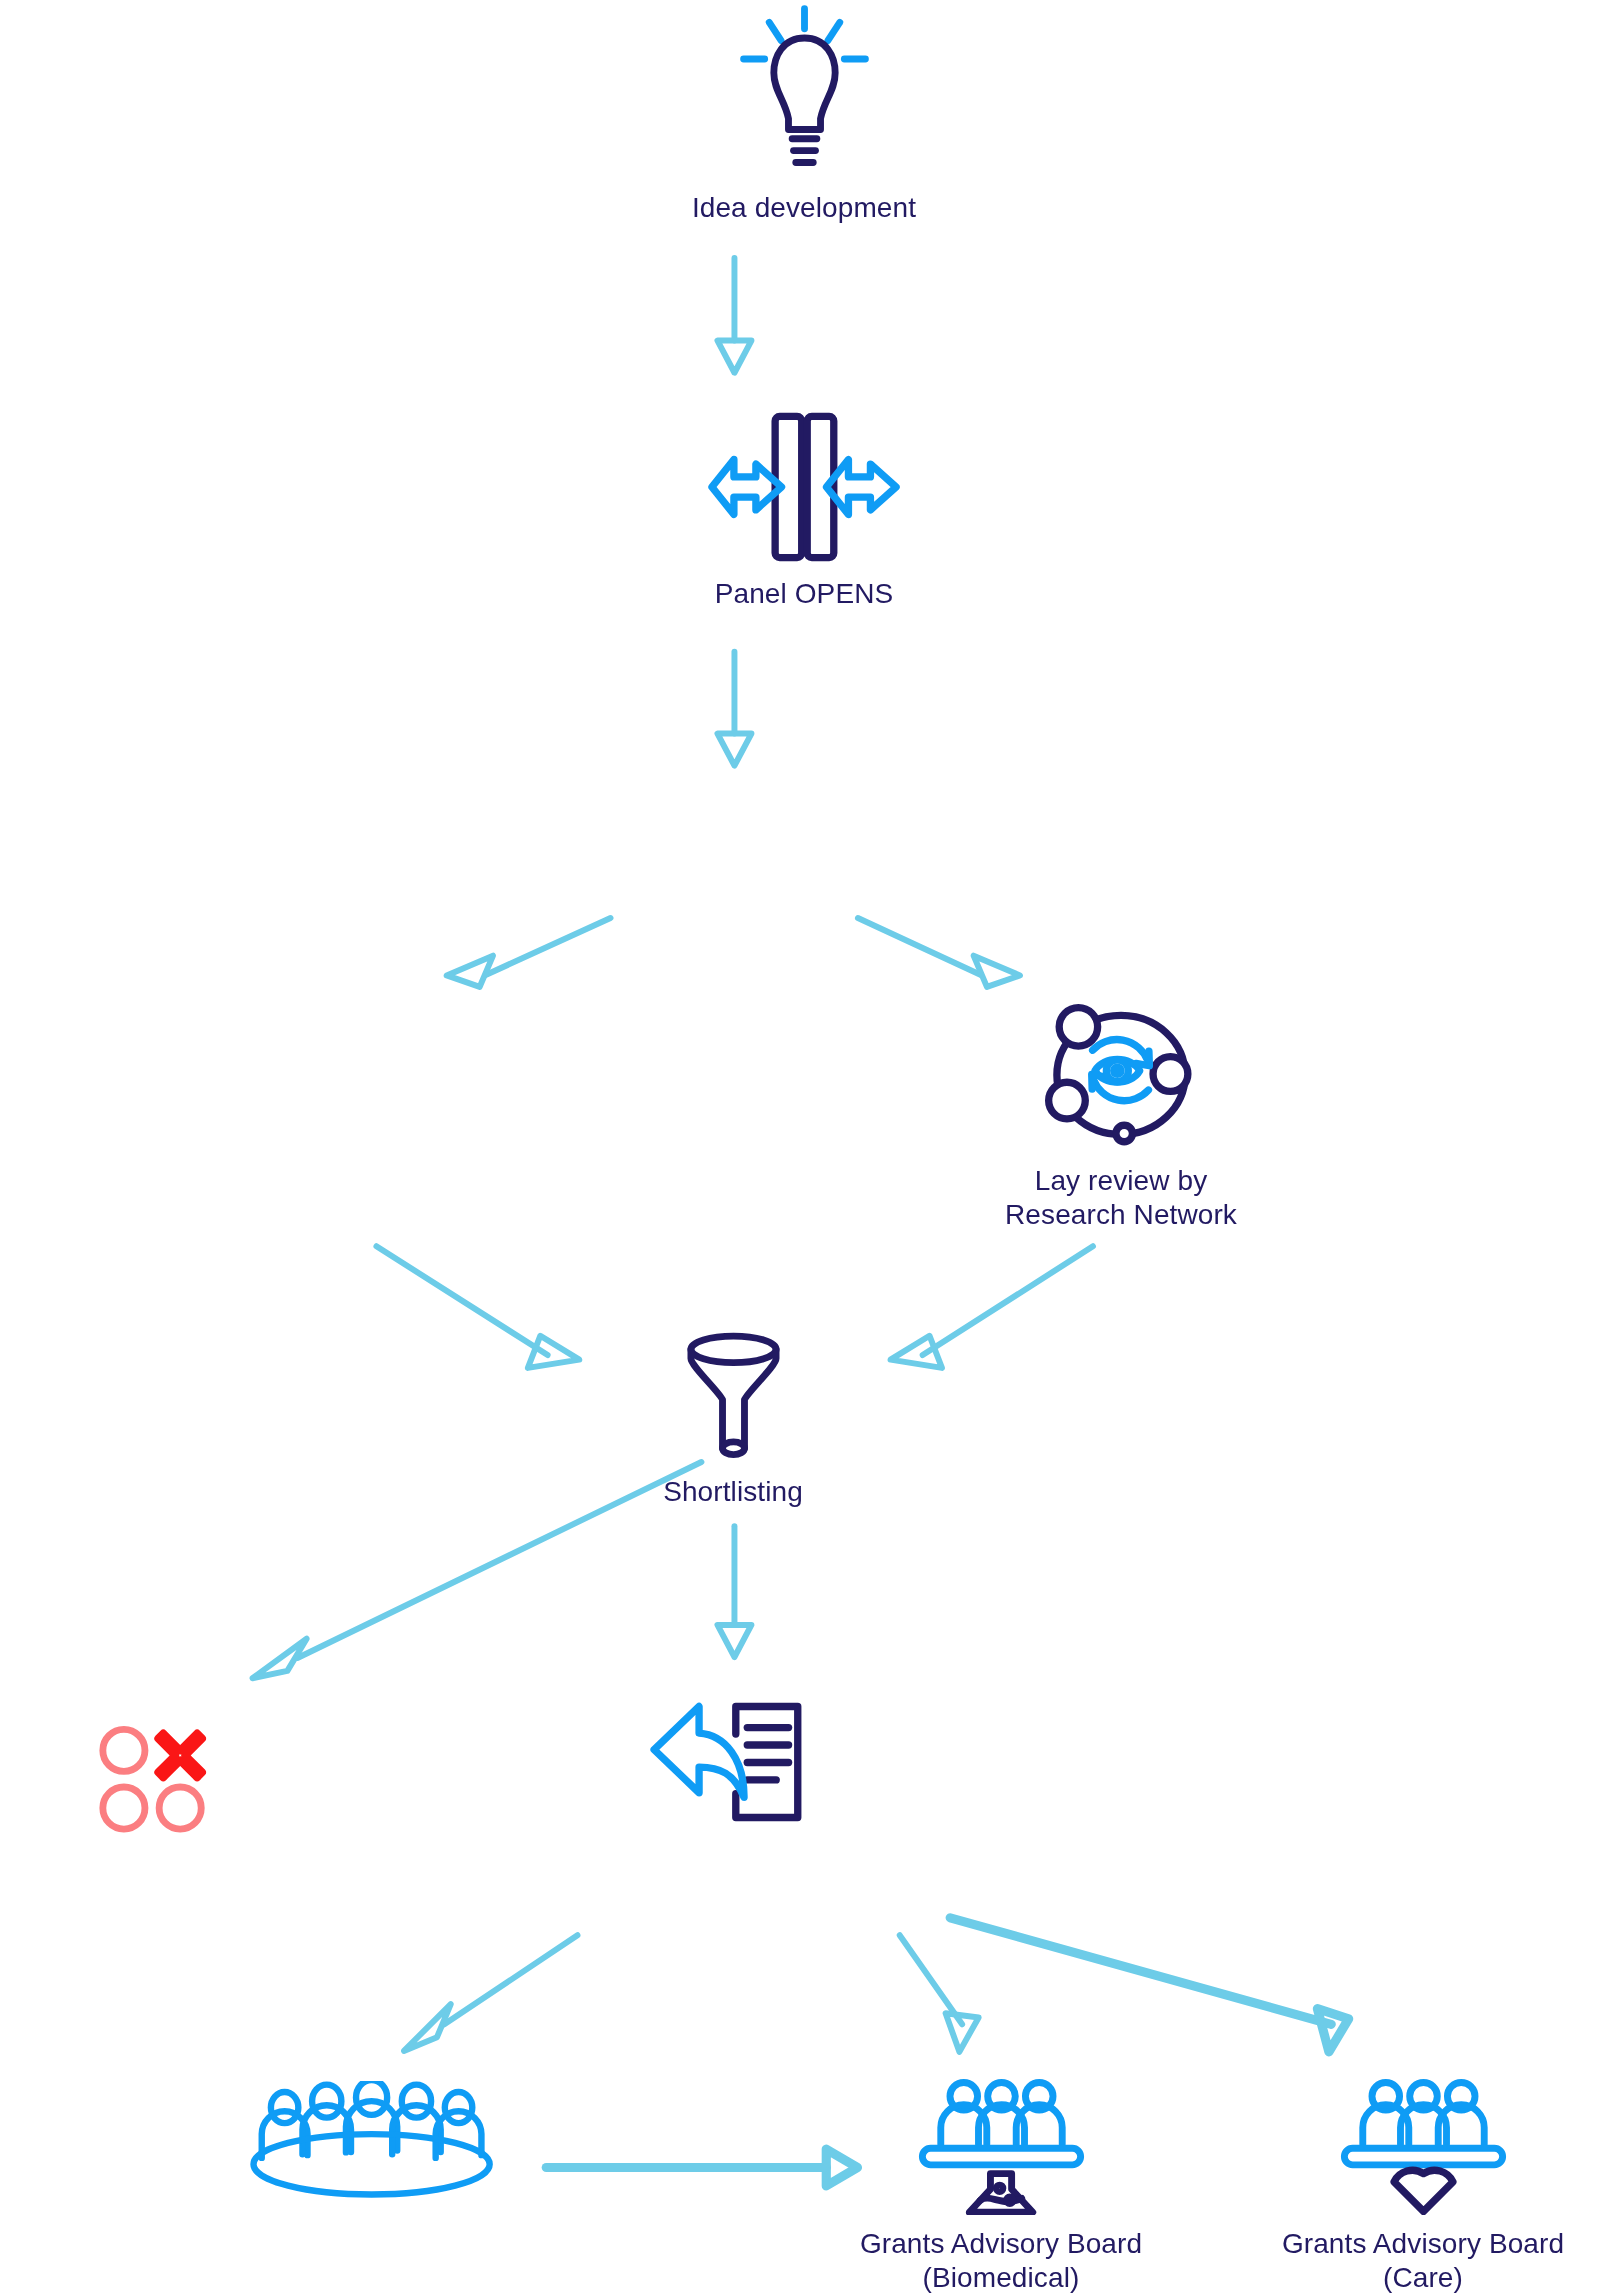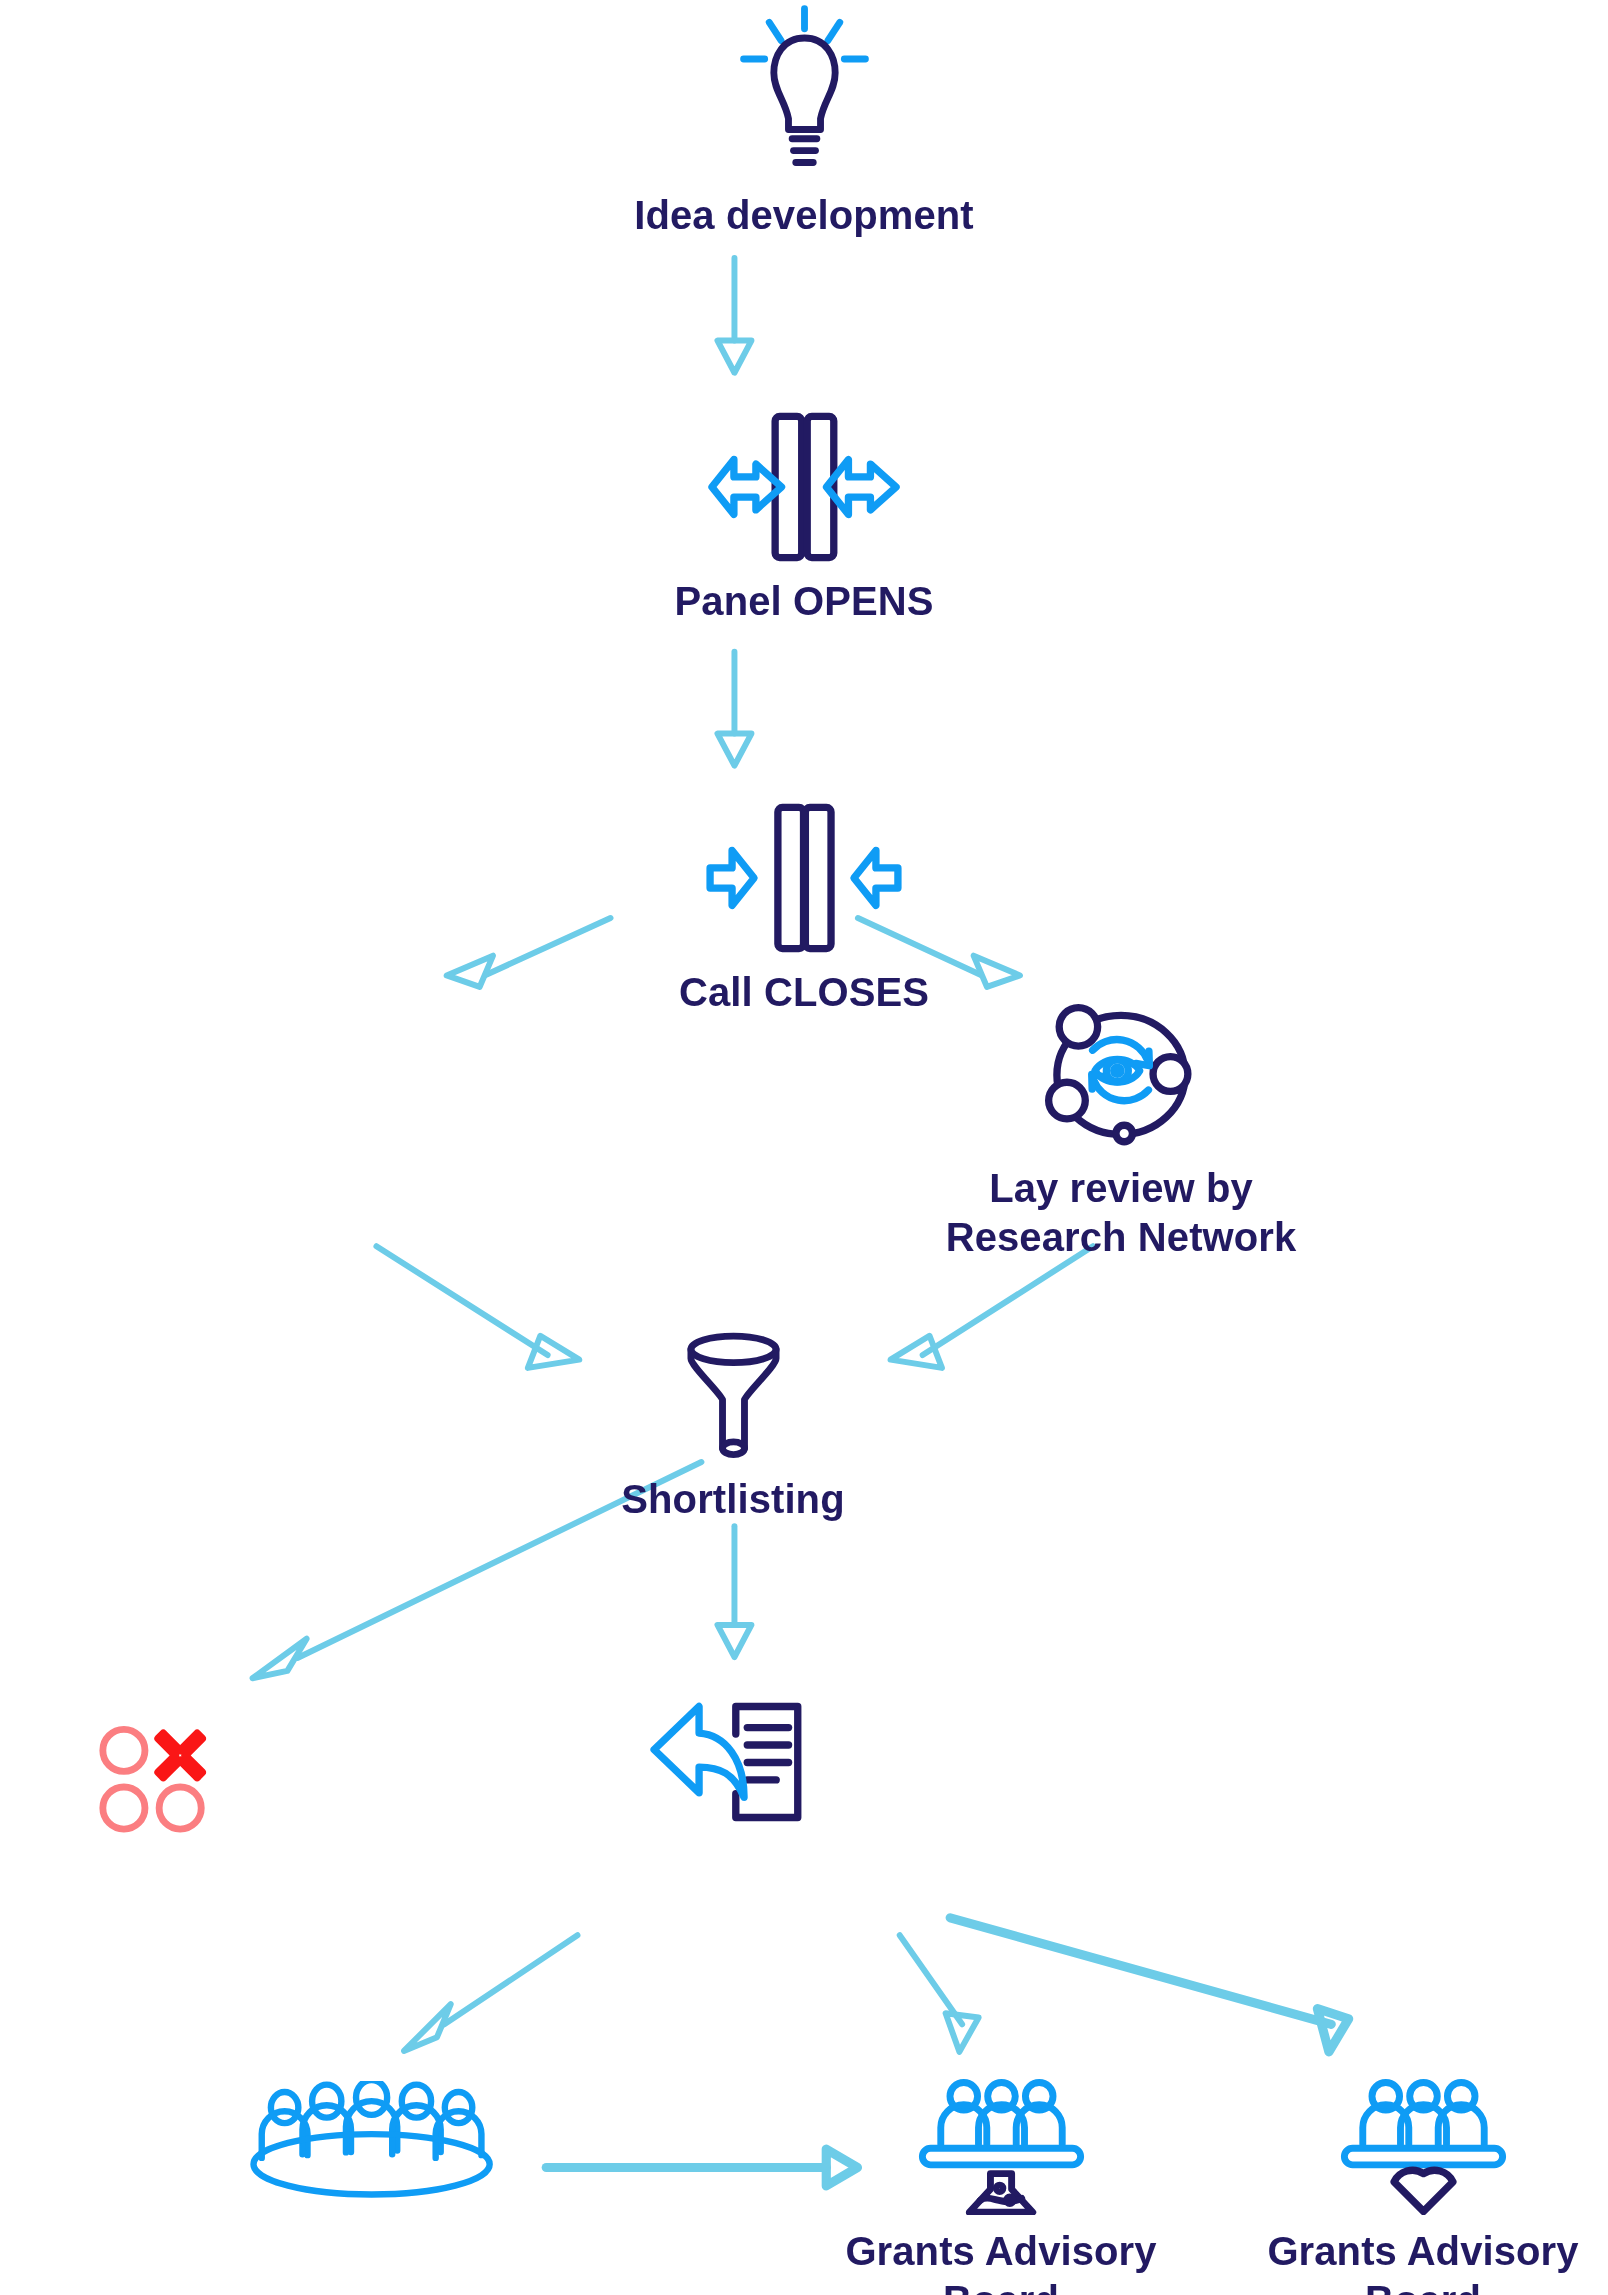--- a/index.html
+++ b/index.html
@@ -27,26 +27,26 @@
     align-items:center;
     justify-content:flex-start;
   }
   .node .icon{
     display:block;
     line-height:0;
   }
   .node .label{
     margin-top:12px;
     text-align:center;
-    font-size:40px;
+    font-size:28px;
     line-height:1.22;
     letter-spacing:0.1px;
     color:#221a62;
     white-space:pre-line;
-    font-weight:700;
+    font-weight:400;
   }
 </style>
 </head>
 <body>
 
 <div id="stage">
 
   <svg id="edges" viewBox="0 0 3503 6834" width="1608" height="3137" xmlns="http://www.w3.org/2000/svg">
     <defs>
       <style>
@@ -172,37 +172,20 @@
           <g stroke="#0f9cf5" stroke-width="16">
             <path d="M118 110 L118 148 L70 148 L70 120 L14 170 L70 220 L70 192 L118 192 L118 230 L166 170 Z" transform="rotate(180 90 170)"></path>
             <path d="M264 110 L264 148 L312 148 L312 120 L368 170 L312 220 L312 192 L264 192 L264 230 L216 170 Z" transform="translate(48,0)"></path>
           </g>
         </g>
       </svg>
     </span>
     <span class="label">Panel OPENS</span>
   </div>
 
-  <div class="node" style="left:804px;top:800px;transform:translateX(-50%);width:349px;">
-    <span class="icon">
-      <svg width="197" height="156" viewBox="0 0 430 340" xmlns="http://www.w3.org/2000/svg">
-        <g fill="none" stroke-linecap="round" stroke-linejoin="round">
-          <g stroke="#221a62" stroke-width="16">
-            <rect x="158" y="16" width="56" height="308" rx="10"></rect>
-            <rect x="218" y="16" width="56" height="308" rx="10"></rect>
-          </g>
-          <g stroke="#0f9cf5" stroke-width="16">
-            <path d="M10 148 L58 148 L58 110 L106 170 L58 230 L58 192 L10 192 Z"></path>
-            <path d="M420 148 L372 148 L372 110 L324 170 L372 230 L372 192 L420 192 Z"></path>
-          </g>
-        </g>
-      </svg>
-    </span>
-    <span class="label">Call CLOSES</span>
-  </div>
 
 
   <div class="node" style="left:1121px;top:996px;transform:translateX(-50%);width:376px;">
     <span class="icon">
       <svg width="174" height="156" viewBox="0 0 380 340" xmlns="http://www.w3.org/2000/svg">
         <g fill="none" stroke-linecap="round" stroke-linejoin="round">
           <g stroke="#221a62" stroke-width="16">
             <ellipse cx="190" cy="172" rx="140" ry="130"></ellipse>
             <circle cx="97" cy="67" r="42" fill="#ffffff"></circle>
             <circle cx="298" cy="170" r="38" fill="#ffffff"></circle>

